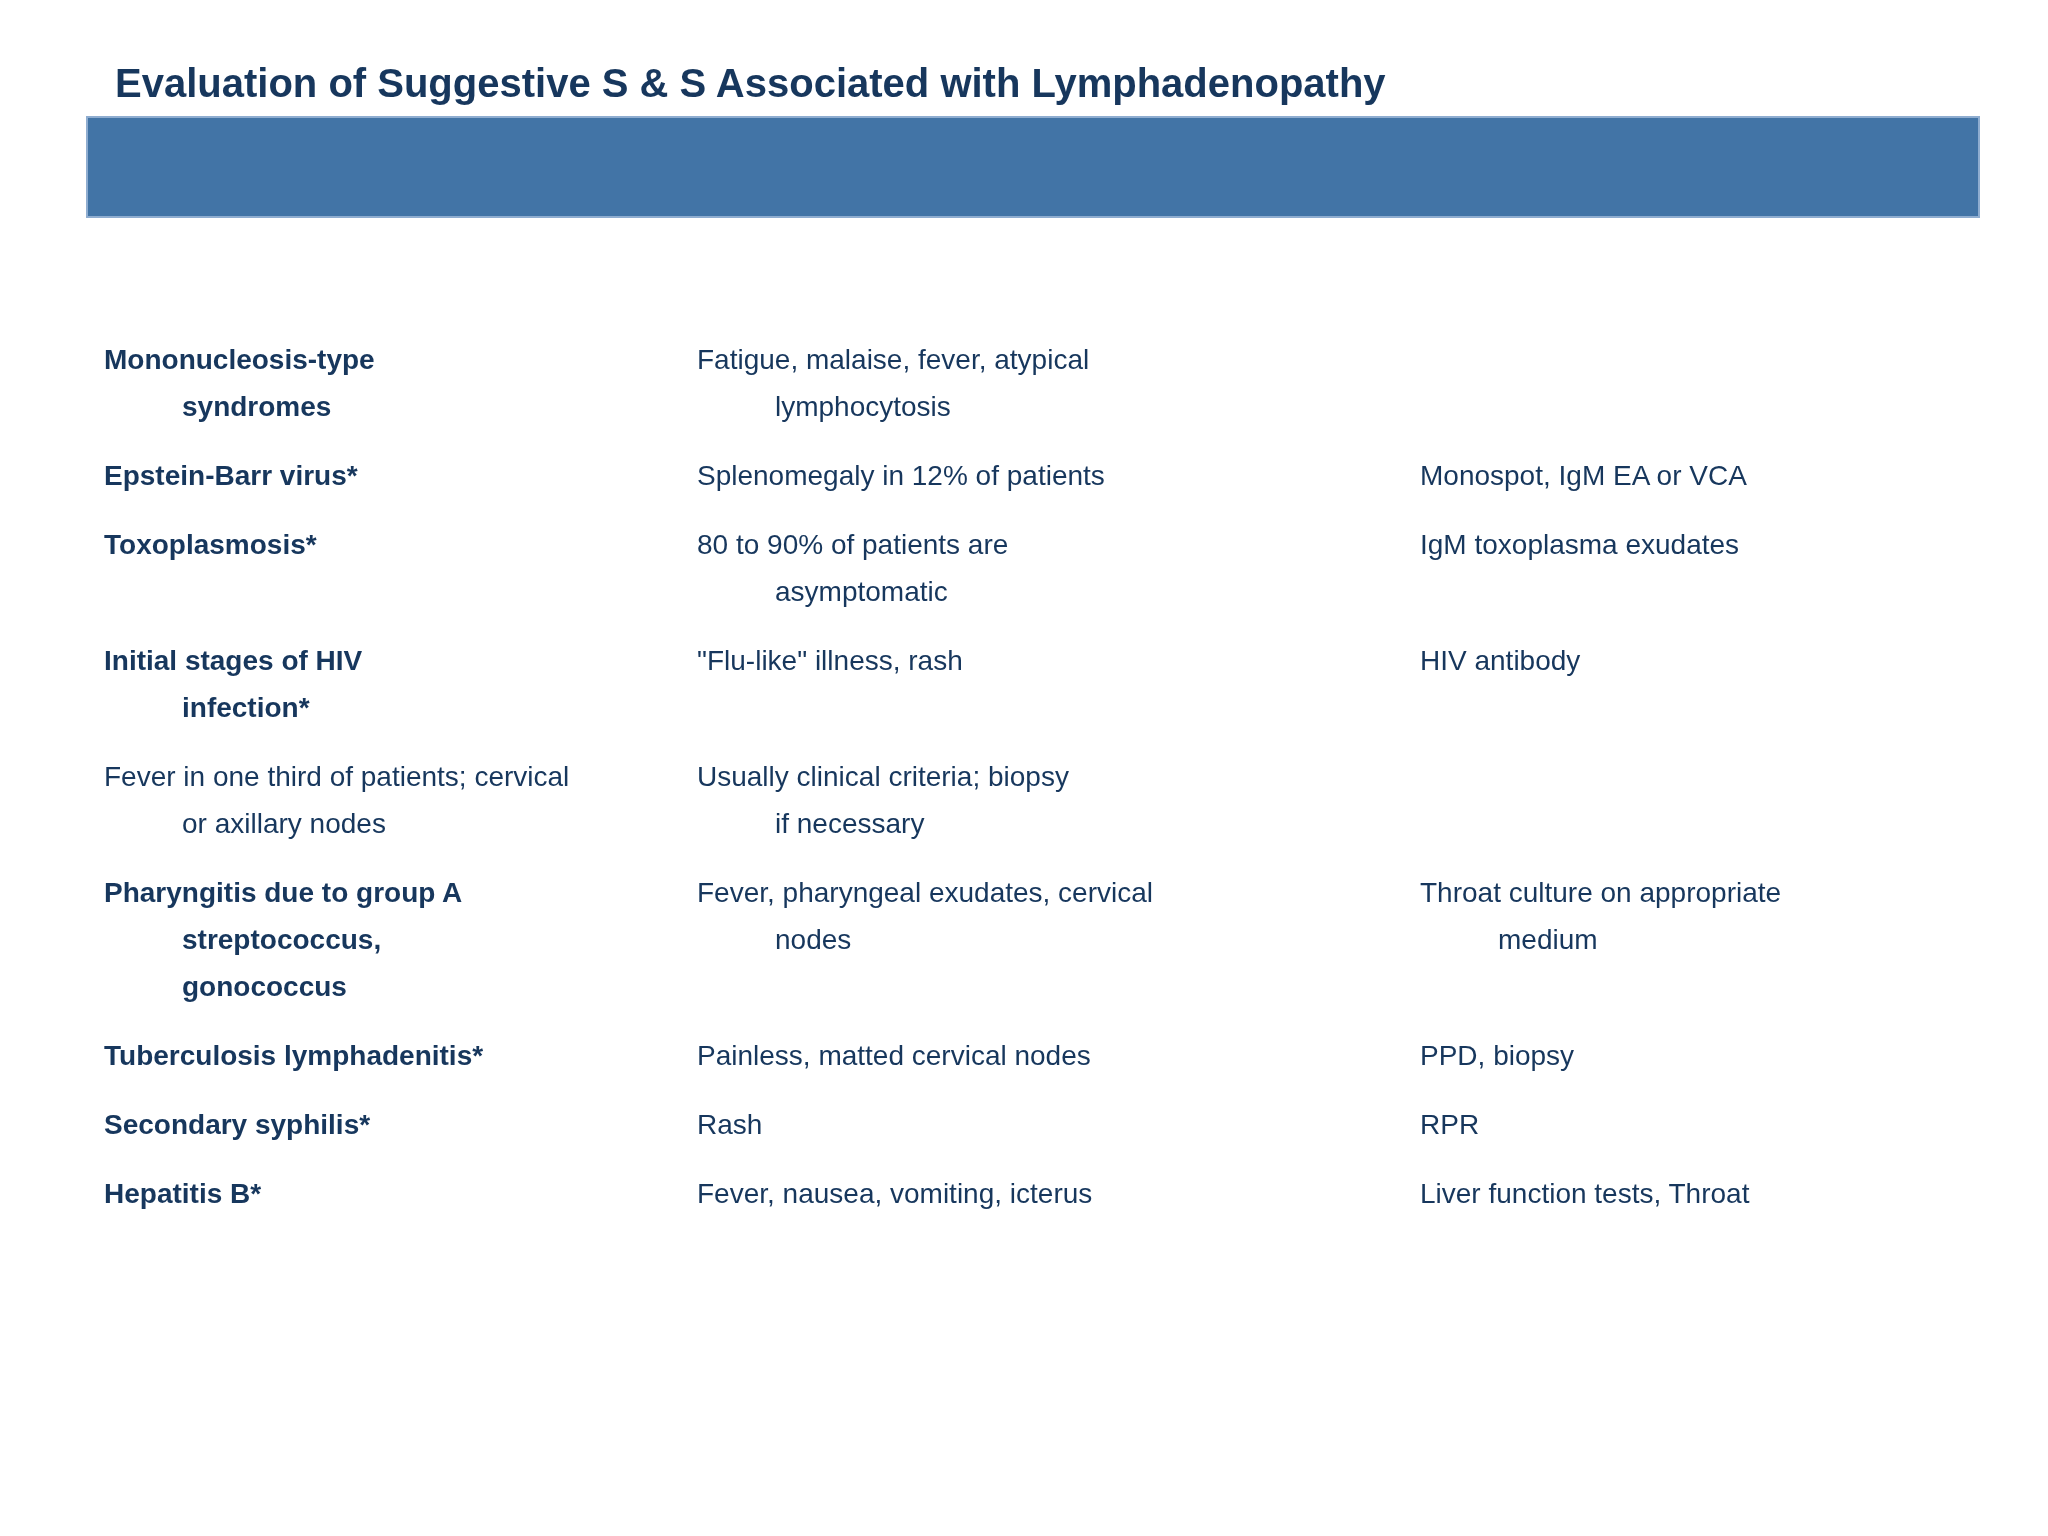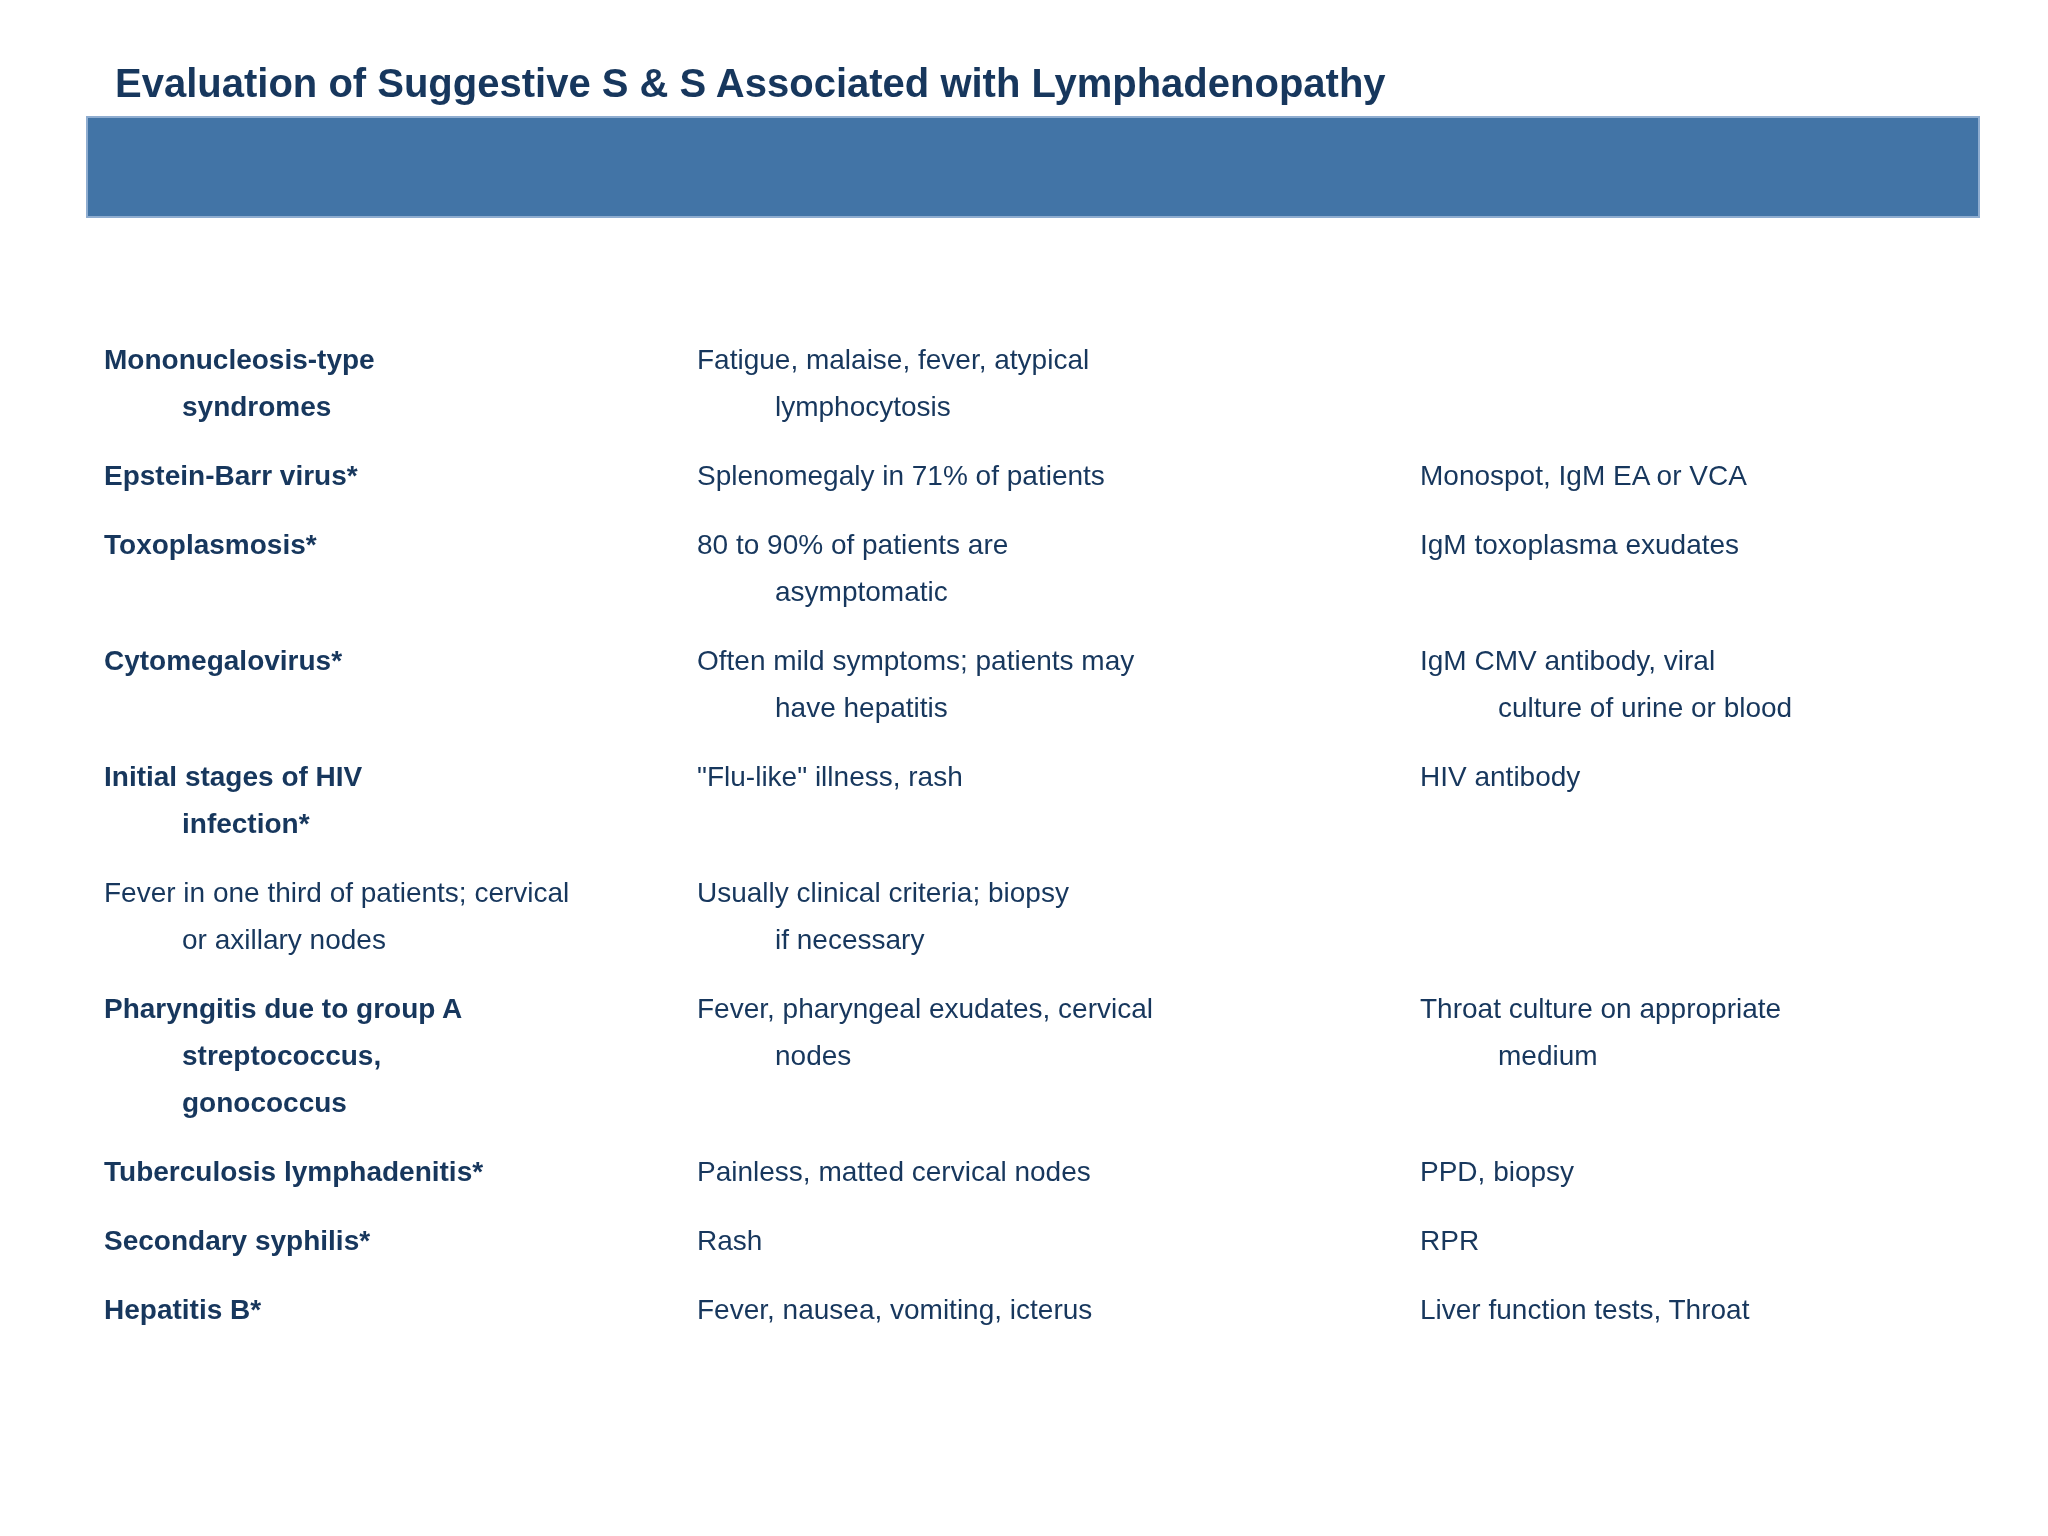--- a/index.html
+++ b/index.html
@@ -73,49 +73,36 @@
           <div class="ln">Fatigue, malaise, fever, atypical</div>
           <div class="ln cont">lymphocytosis</div>
         </div>
         <div class="cell cell-tests"></div>
       </div>
       <div class="row">
         <div class="cell cell-condition">
           <div class="ln">Epstein-Barr virus*</div>
         </div>
         <div class="cell cell-symptoms">
-          <div class="ln">Splenomegaly in 71% of patients</div>
+          <div class="ln">Splenomegaly in 12% of patients</div>
         </div>
         <div class="cell cell-tests">
           <div class="ln">Monospot, IgM EA or VCA</div>
         </div>
       </div>
       <div class="row">
         <div class="cell cell-condition">
           <div class="ln">Toxoplasmosis*</div>
         </div>
         <div class="cell cell-symptoms">
           <div class="ln">80 to 90% of patients are</div>
           <div class="ln cont">asymptomatic</div>
         </div>
         <div class="cell cell-tests">
           <div class="ln">IgM toxoplasma exudates</div>
-        </div>
-      </div>
-      <div class="row">
-        <div class="cell cell-condition">
-          <div class="ln">Cytomegalovirus*</div>
-        </div>
-        <div class="cell cell-symptoms">
-          <div class="ln">Often mild symptoms; patients may</div>
-          <div class="ln cont">have hepatitis</div>
-        </div>
-        <div class="cell cell-tests">
-          <div class="ln">IgM CMV antibody, viral</div>
-          <div class="ln cont">culture of urine or blood</div>
         </div>
       </div>
       <div class="row">
         <div class="cell cell-condition">
           <div class="ln">Initial stages of HIV</div>
           <div class="ln cont">infection*</div>
         </div>
         <div class="cell cell-symptoms">
           <div class="ln">"Flu-like" illness, rash</div>
         </div>

